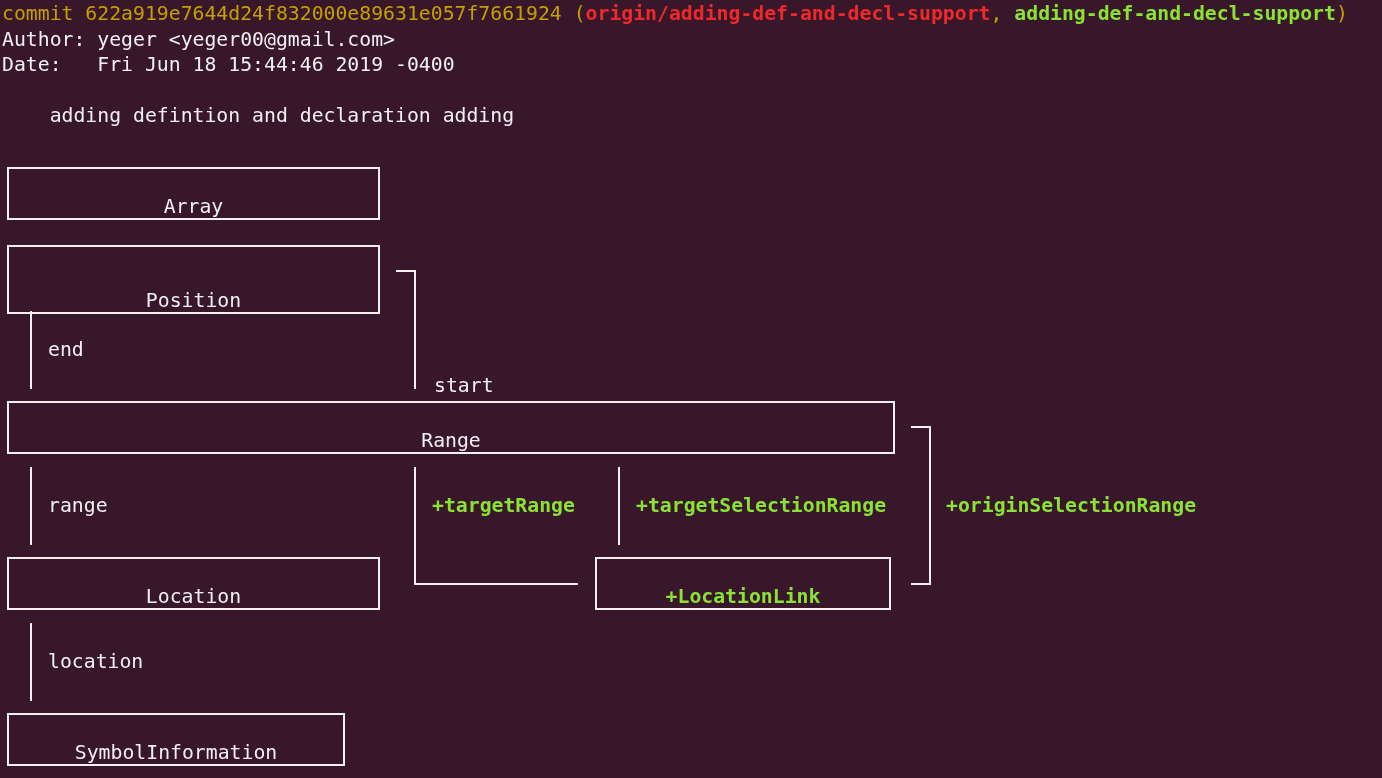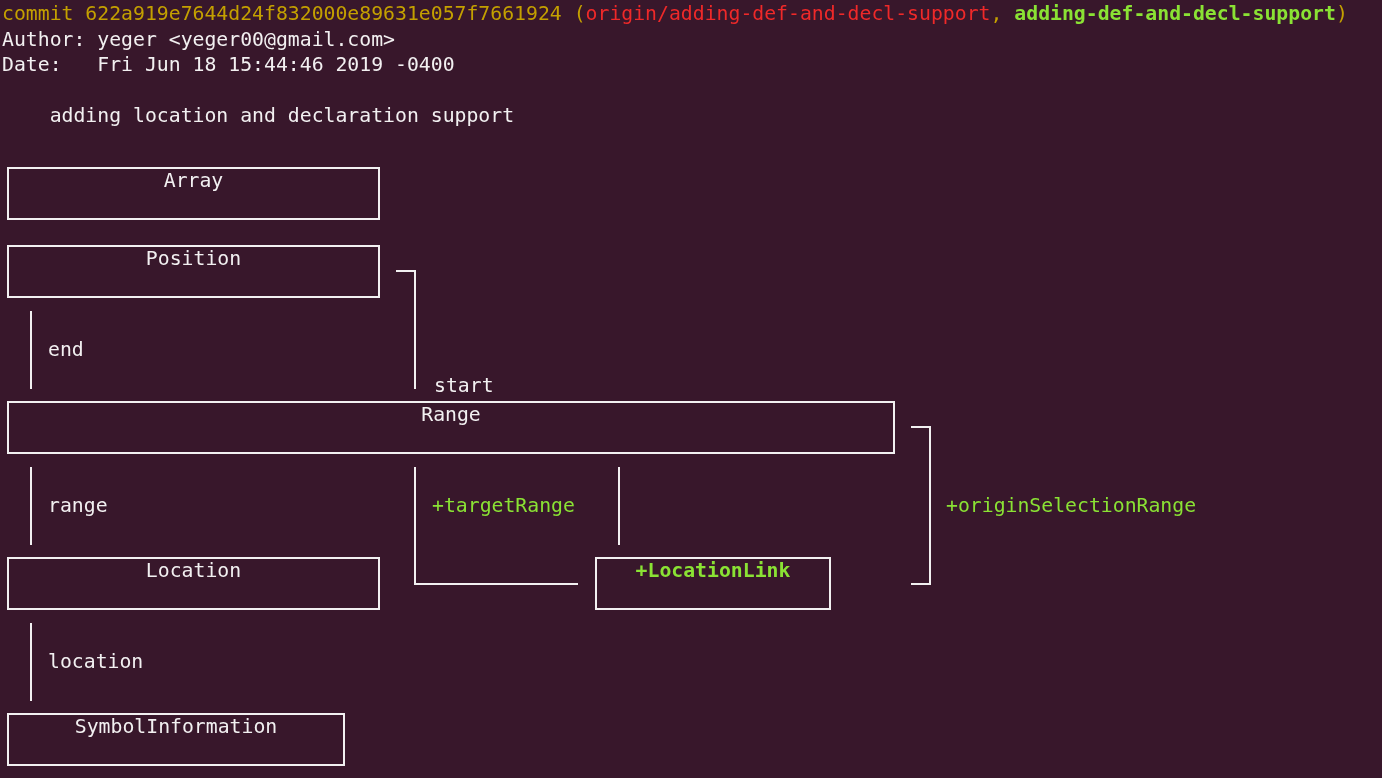--- a/index.html
+++ b/index.html
@@ -17,72 +17,72 @@
     font-family: "DejaVu Sans Mono", "Liberation Mono", monospace;
     font-size: 19.8px;
     color: var(--foreground);
     overflow: hidden;
     position: relative;
   }
   .screen { position: absolute; inset: 0; }
   .term { position: absolute; left: 2px; top: 1px; }
   .line { height: 25.6px; line-height: 25.6px; white-space: pre; }
   .yellow { color: var(--yellow); text-align: right; }
-  .red { color: var(--red); font-weight: normal; }
+  .red { color: var(--red); font-weight: bold; }
   .green { color: var(--green); font-weight: bold; text-align: center; }
 
   .box {
     position: absolute;
     border: 2px solid var(--foreground);
-    display: flex; align-items: flex-start; justify-content: center;
+    display: flex; align-items: flex-end; justify-content: center;
     white-space: pre;
   }
   .box .green-label { color: var(--green); font-weight: bold; }
 
   .vline, .hline { position: absolute; background: var(--foreground); }
   .vline { width: 2px; }
   .hline { height: 2px; }
 
   .elabel {
     position: absolute;
     height: 24px; line-height: 24px;
     white-space: pre;
   }
-  .elabel.green { color: var(--green); font-weight: normal; }
+  .elabel.green { color: var(--green); font-weight: bold; }
 </style>
 </head>
 <body>
 
 <div class="screen">
 
   <div class="term">
     <div class="line"><span class="yellow">commit 622a919e7644d24f832000e89631e057f7661924 (</span><span class="red">origin/adding-def-and-decl-support</span><span class="yellow">, </span><span class="green">adding-def-and-decl-support</span><span class="yellow">)</span></div>
     <div class="line">Author: yeger &lt;yeger00@gmail.com&gt;</div>
     <div class="line">Date:   Fri Jun 18 15:44:46 2019 -0400</div>
     <div class="line"></div>
-    <div class="line">    adding location and declaration support</div>
+    <div class="line">    adding defintion and declaration adding</div>
   </div>
 
   <div class="box" style="left:7px; top:167px; width:373px; height:53px;">
     <span>Array</span>
   </div>
 
-  <div class="box" style="left:7px; top:245px; width:373px; height:53px;">
+  <div class="box" style="left:7px; top:245px; width:373px; height:69px;">
     <span>Position</span>
   </div>
 
   <div class="box" style="left:7px; top:401px; width:888px; height:53px;">
     <span>Range</span>
   </div>
 
   <div class="box" style="left:7px; top:557px; width:373px; height:53px;">
     <span>Location</span>
   </div>
 
-  <div class="box" style="left:595px; top:557px; width:236px; height:53px;">
+  <div class="box" style="left:595px; top:557px; width:296px; height:53px;">
     <span class="green-label">+LocationLink</span>
   </div>
 
   <div class="box" style="left:7px; top:713px; width:338px; height:53px;">
     <span>SymbolInformation</span>
   </div>
 
   <div class="vline" style="left:30px; top:311px; height:78px;"></div>
   <div class="elabel" style="left:48px; top:338px;text-align:center;">end</div>
 
@@ -91,20 +91,21 @@
   <div class="elabel" style="left:434px; top:338px;margin-top:36px;">start</div>
 
   <div class="vline" style="left:30px; top:467px; height:78px;"></div>
   <div class="elabel" style="left:48px; top:494px;">range</div>
 
   <div class="vline" style="left:414px; top:467px; height:118px;"></div>
   <div class="hline" style="left:414px; top:583px; width:164px;"></div>
   <div class="elabel green" style="left:432px; top:494px;">+targetRange</div>
 
   <div class="vline" style="left:618px; top:467px; height:78px;"></div>
+  <div class="elabel green" style="left:636px; top:494px;">+targetSelectionRange</div>
 
   <div class="hline" style="left:911px; top:426px; width:20px;"></div>
   <div class="vline" style="left:929px; top:426px; height:159px;"></div>
   <div class="hline" style="left:911px; top:583px; width:20px;"></div>
   <div class="elabel green" style="left:946px; top:494px;">+originSelectionRange</div>
 
   <div class="vline" style="left:30px; top:623px; height:78px;"></div>
   <div class="elabel" style="left:48px; top:650px;">location</div>
 
 </div>

